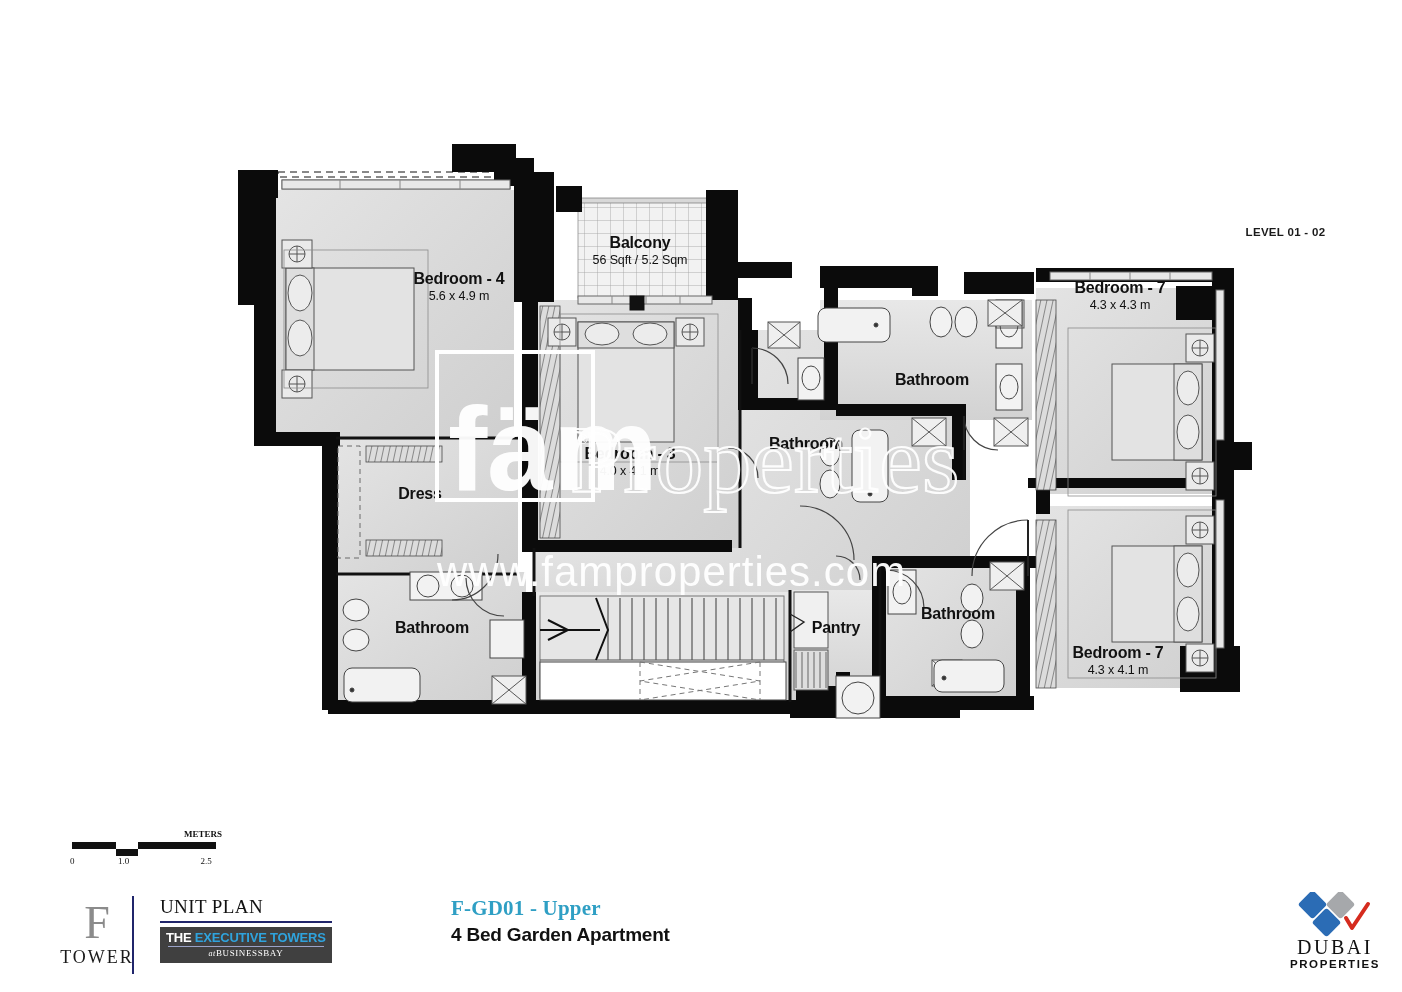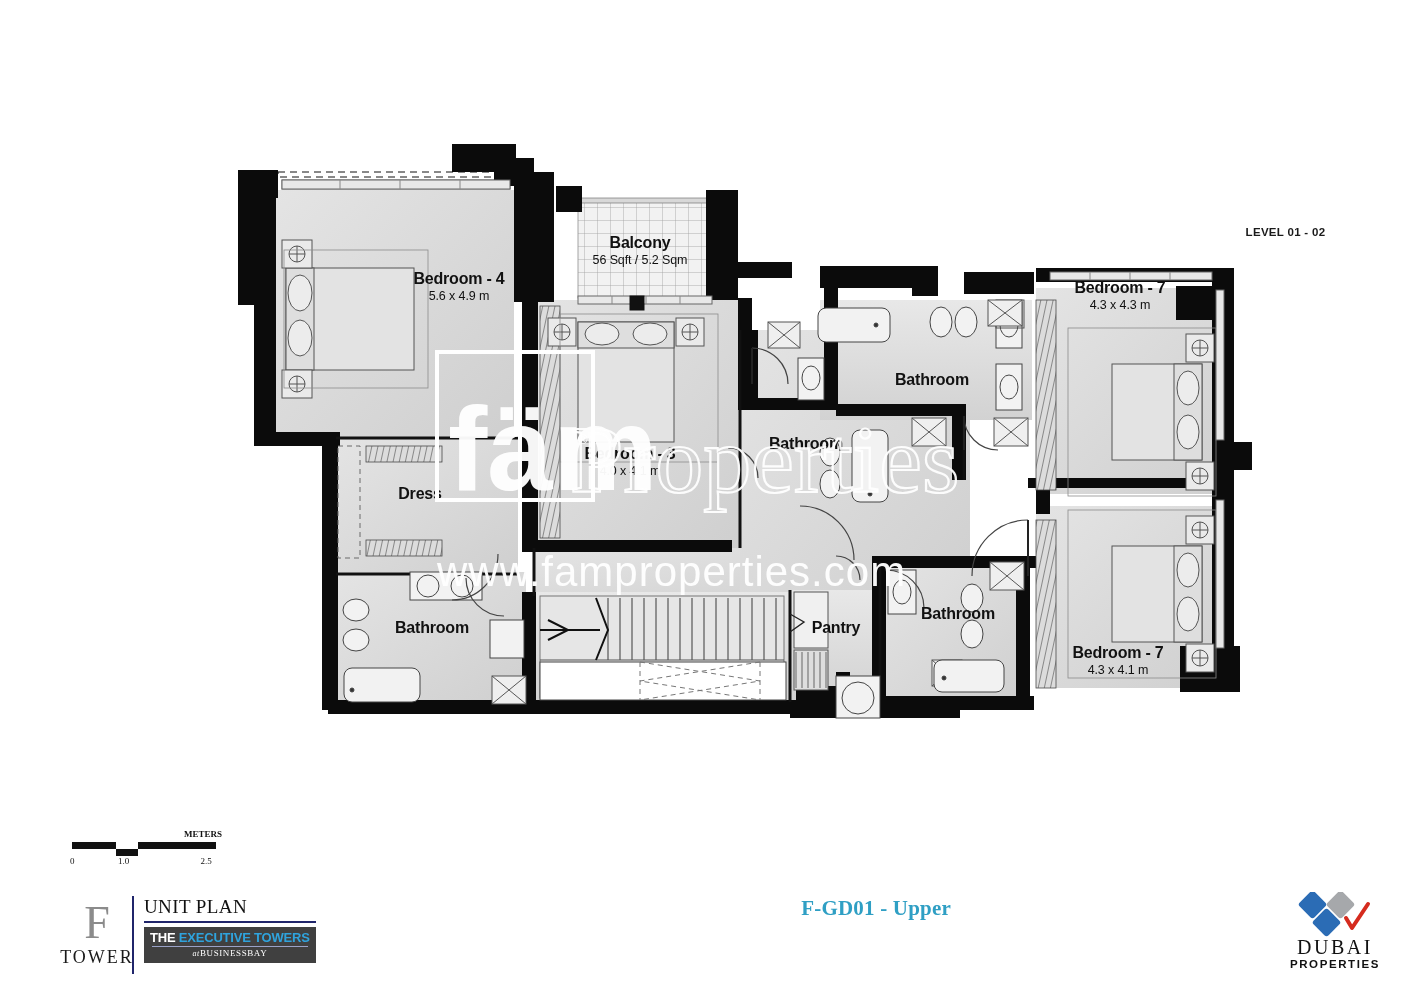--- a/index.html
+++ b/index.html
@@ -132,21 +132,21 @@
   #ftower .f-word {
     font-family: "Liberation Serif", serif;
     font-size: 18px;
     letter-spacing: 2px;
     color: #1a1a1a;
     margin-top: 2px;
   }
   #up-right {
     flex: 1;
     border-left: 2px solid #20256b;
-    padding-left: 10px;
+    padding-left: 26px;
     display: flex;
     flex-direction: column;
     justify-content: flex-start;
   }
   #up-title {
     font-family: "Liberation Serif", serif;
     font-size: 19px;
     font-weight: normal;
     color: #111;
     letter-spacing: 0.4px;
@@ -181,21 +181,21 @@
     letter-spacing: 0.6px;
   }
   #et-line2 .et-at { font-style: italic; font-size: 8px; }
 
   
   #footer-center {
     position: absolute;
     left: 451px;
     top: 896px;
     width: 500px;
-    text-align: right;
+    text-align: left;
   }
   #fc-unit {
     font-family: "Liberation Serif", serif;
     font-weight: bold;
     font-size: 21px;
     color: #2f9fc4;
     letter-spacing: 0.2px;
   }
   #fc-type {
     font-family: "Liberation Sans", sans-serif;
@@ -646,20 +646,21 @@
       <div id="et-badge">
         <div id="et-line1"><span class="et-the">THE </span><span class="et-exec">EXECUTIVE TOWERS</span></div>
         <div id="et-rule"></div>
         <div id="et-line2"><span class="et-at">at</span><span>BUSINESSBAY</span></div>
       </div>
     </div>
   </div>
 
   <div id="footer-center">
     <div id="fc-unit">F-GD01 - Upper</div>
+    <div id="fc-type">4 Bed Garden Apartment</div>
   </div>
 
   <div id="dp-block">
     <div id="dp-marks">
       <svg width="100" height="46" viewBox="0 0 100 46" xmlns="http://www.w3.org/2000/svg">
         <rect x="16" y="2" width="21" height="21" rx="3" fill="#2b6cb5" transform="rotate(45 26.5 12.5)"></rect>
         <rect x="44" y="2" width="21" height="21" rx="3" fill="#a6a8ab" transform="rotate(45 54.5 12.5)"></rect>
         <rect x="30" y="20" width="21" height="21" rx="3" fill="#2b6cb5" transform="rotate(45 40.5 30.5)"></rect>
         <path d="M60 26 L66 36 L82 12" stroke="#d52b1e" stroke-width="4" fill="none" stroke-linecap="round" stroke-linejoin="round"></path>
       </svg>

